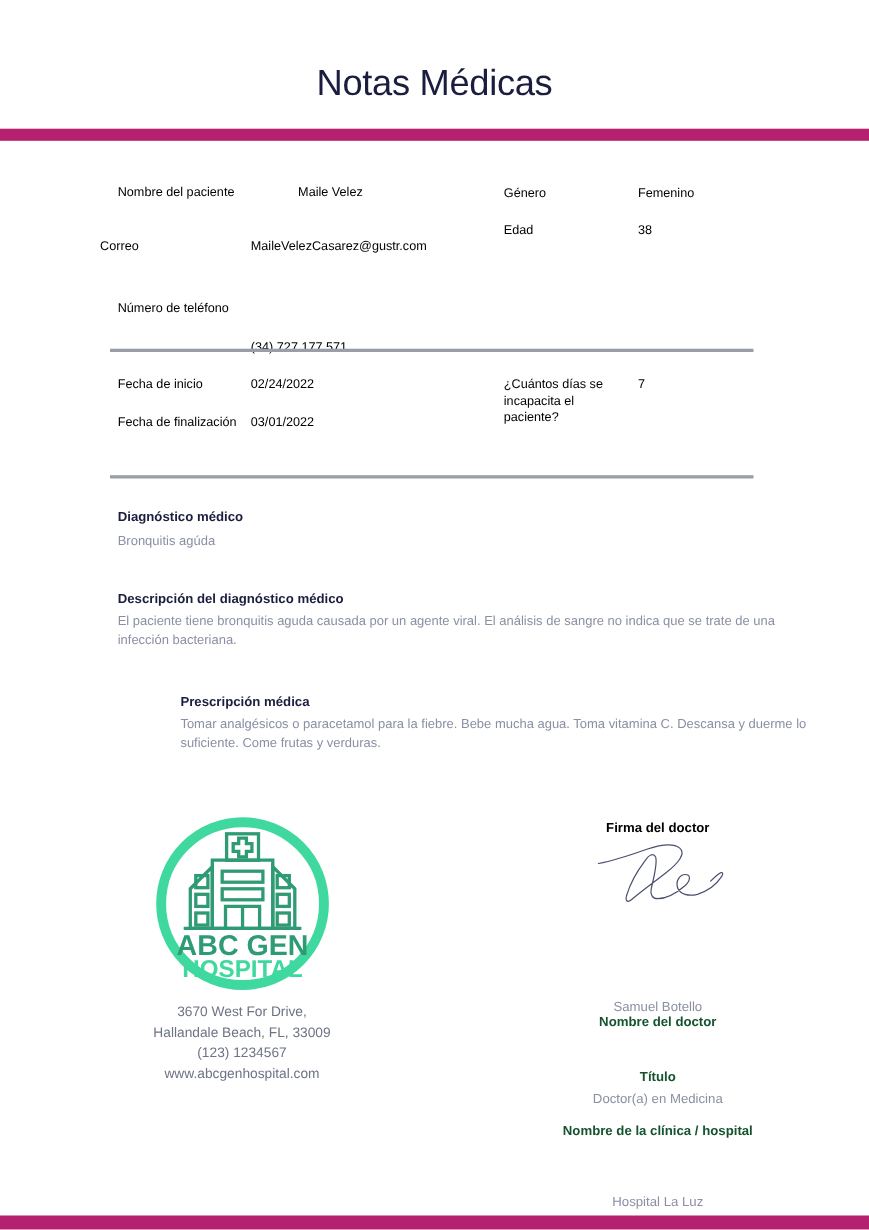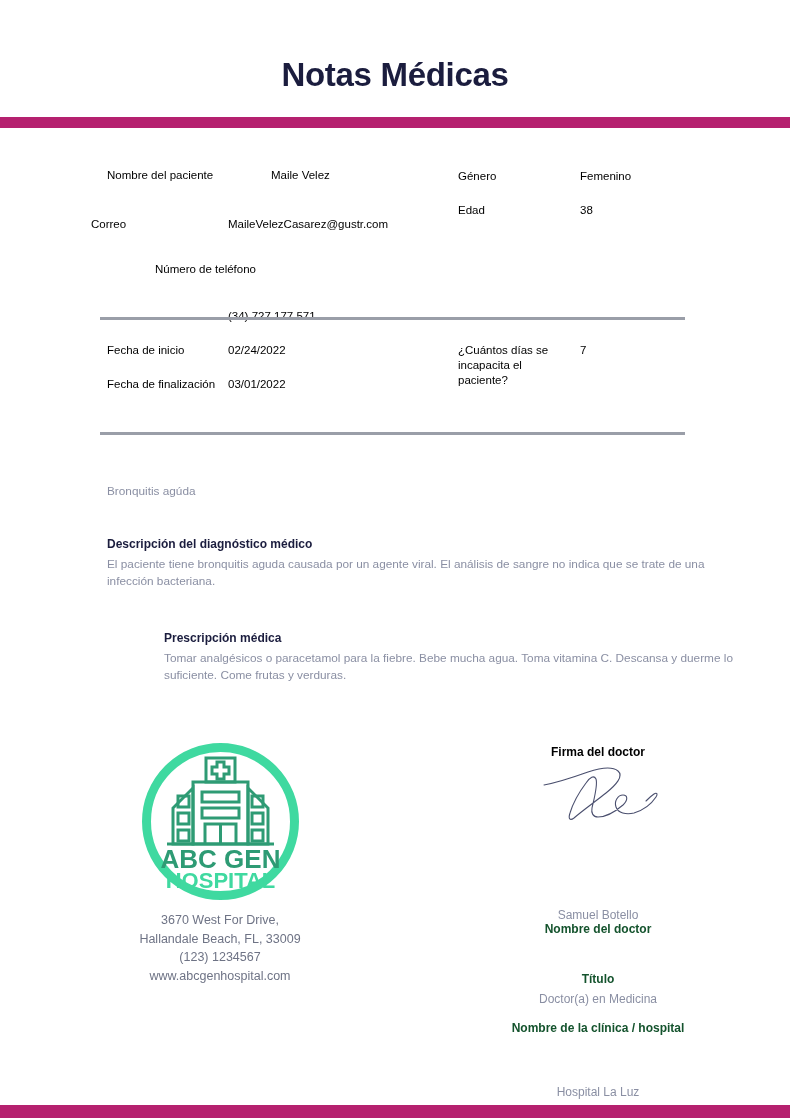--- a/index.html
+++ b/index.html
@@ -20,21 +20,21 @@
   }
 
   
   .doc-title {
     position: absolute;
     top: 56px;
     left: 0;
     width: 790px;
     text-align: center;
     font-size: 33px;
-    font-weight: bold;
+    font-weight: normal;
     color: #1b1d3e;
     letter-spacing: -0.3px;
   }
   .rule-top {
     position: absolute;
     top: 117px;
     left: 0;
     width: 790px;
     height: 11px;
     background: #b5216f;
@@ -142,21 +142,21 @@
 
   <div class="doc-title">Notas Médicas</div>
   <div class="rule-top"></div>
 
   <div class="field" style="left:107px; top:168px; width:115px;">Nombre del paciente</div>
   <div class="field" style="left:228px; top:168px; width:210px;padding-left:43px;">Maile Velez</div>
 
   <div class="field" style="left:91px; top:217px; width:115px;">Correo</div>
   <div class="field" style="left:228px; top:217px; width:170px;">MaileVelezCasarez@gustr.com</div>
 
-  <div class="field" style="left:107px; top:262px; width:115px;margin-left:48px;">Número de teléfono</div>
+  <div class="field" style="left:107px; top:274px; width:115px;">Número de teléfono</div>
   <div class="field" style="left:228px; top:265px; width:210px;margin-top:44px;">(34) 727 177 571</div>
 
   <div class="field" style="left:458px; top:169px; width:115px;">Género</div>
   <div class="field" style="left:580px; top:169px; width:160px;">Femenino</div>
 
   <div class="field" style="left:458px; top:203px; width:115px;">Edad</div>
   <div class="field" style="left:580px; top:203px; width:160px;">38</div>
 
   <div class="divider d1"></div>
 
@@ -164,20 +164,21 @@
   <div class="field" style="left:228px; top:343px; width:180px;">02/24/2022</div>
 
   <div class="field" style="left:107px; top:377px; width:110px;">Fecha de finalización</div>
   <div class="field" style="left:228px; top:377px; width:180px;">03/01/2022</div>
 
   <div class="field" style="left:458px; top:343px; width:115px;">¿Cuántos días se incapacita el paciente?</div>
   <div class="field" style="left:580px; top:343px; width:120px;">7</div>
 
   <div class="divider d2"></div>
 
+  <div class="block-head" style="left:107px; top:463px; width:400px;">Diagnóstico médico</div>
   <div class="block-body" style="left:107px; top:483px; width:430px;">Bronquitis agúda</div>
 
   <div class="block-head" style="left:107px; top:537px; width:450px;">Descripción del diagnóstico médico</div>
   <div class="block-body" style="left:107px; top:556px; width:615px;">El paciente tiene bronquitis aguda causada por un agente viral. El análisis de sangre no indica que se trate de una infección bacteriana.</div>
 
   <div class="block-head" style="left:164px; top:631px; width:400px;">Prescripción médica</div>
   <div class="block-body" style="left:164px; top:650px; width:580px;">Tomar analgésicos o paracetamol para la fiebre. Bebe mucha agua. Toma vitamina C. Descansa y duerme lo suficiente. Come frutas y verduras.</div>
 
   <div class="logo-wrap">
     <svg viewBox="0 0 163 163" width="163" height="163">

